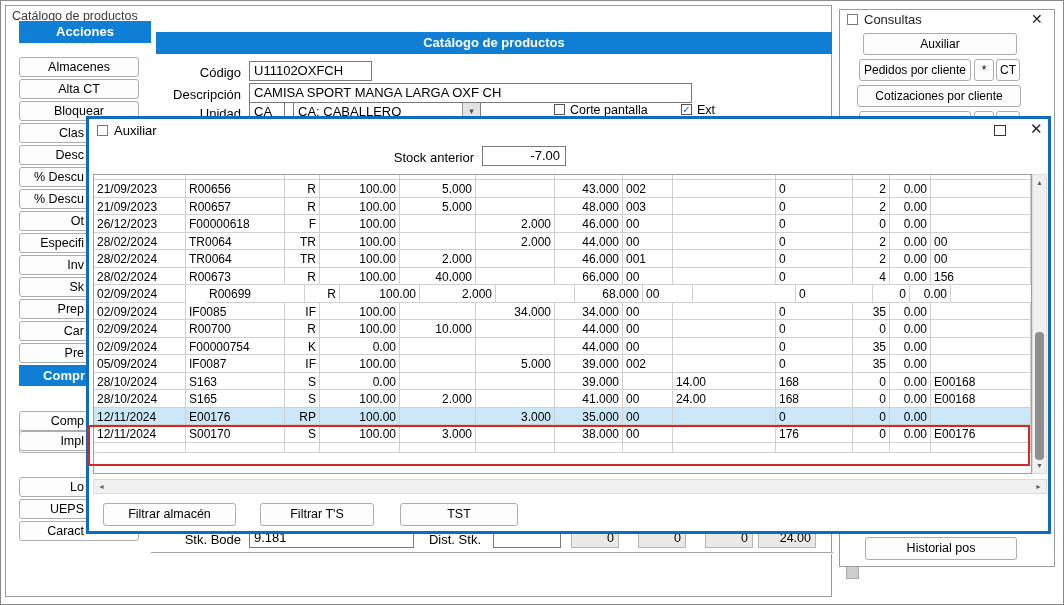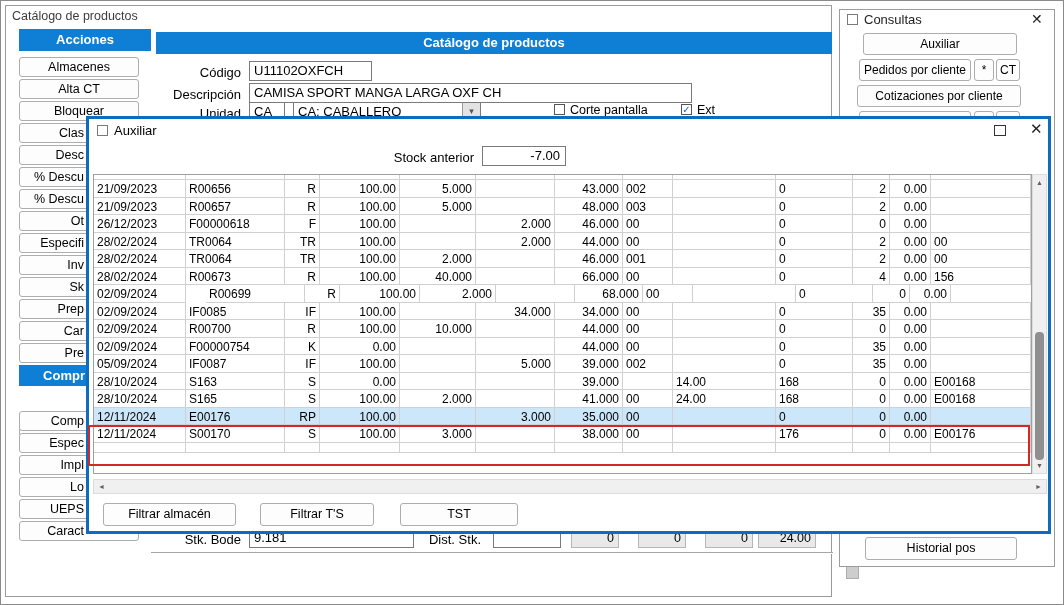--- a/index.html
+++ b/index.html
@@ -6,21 +6,21 @@
   body{
     width:1064px;height:605px;position:relative;overflow:hidden;
     background:#ffffff;border:1px solid #8a8a8a;box-sizing:border-box;
     font-family:"Liberation Sans", sans-serif;color:#000;
   }
   .abs{position:absolute;box-sizing:border-box;}
   
   .main-window{left:4px;top:4px;width:827px;height:592px;border:1px solid #9b9b9b;background:#fff;}
   .win-title{left:11px;top:8px;font-size:12.5px;color:#3c3c3c;white-space:nowrap;}
   .hdr{background:var(--accent,#0f7fd5);color:#fff;font-weight:bold;font-size:13px;line-height:22px;height:22px;text-align:center;white-space:nowrap;overflow:hidden;}
-  .hdr-acciones{left:18px;top:28px;width:132px;}
+  .hdr-acciones{left:18px;top:20px;width:132px;}
   .hdr-form{left:155px;top:31px;width:676px;}
   .hdr-compr{left:18px;top:364px;width:132px;height:21px;line-height:21px;text-align:right;padding-right:66px;}
   .side-btn{left:18px;width:120px;height:20px;border:1px solid #adadad;border-radius:3px;background:#fdfdfd;
     font-size:12.5px;line-height:18px;white-space:nowrap;overflow:hidden;cursor:default;}
   .side-btn.ctr{text-align:center;}
   .side-btn.occl{text-align:right;padding-right:54px;}
   .flabel{font-size:13px;text-align:right;white-space:nowrap;}
   .ffield{border:1px solid #7a7a7a;background:#fff;font-size:13px;line-height:18px;padding-left:4px;white-space:nowrap;overflow:hidden;}
   .gbox{border:1px solid #b6b6b6;background:#e9e9e9;font-size:12.5px;line-height:18px;text-align:right;padding-right:4px;}
   .combo-arrow{position:absolute;right:0;top:0;width:17px;height:100%;background:#e3e3e3;border-left:1px solid #9b9b9b;
@@ -80,21 +80,21 @@
     <div class="abs side-btn occl" style="top: 276px;">Sk</div>
     <div class="abs side-btn occl" style="top: 298px;">Prep</div>
     <div class="abs side-btn occl" style="top: 320px;">Car</div>
     <div class="abs side-btn occl" style="top: 342px;">Pre</div>
   </div>
 <div class="abs hdr hdr-compr">Compr</div>
 <div id="sidebar2">
     <div class="abs side-btn occl" style="top: 388px; margin-top: 28px;">Alte</div>
     <div class="abs side-btn occl" style="top: 410px;">Comp</div>
     <div class="abs side-btn occl" style="top: 432px;">Espec</div>
-    <div class="abs side-btn occl" style="top: 454px;">Impl</div>
+    <div class="abs side-btn occl" style="top: 430px;">Impl</div>
     <div class="abs side-btn occl" style="top: 476px;">Lo</div>
     <div class="abs side-btn occl" style="top: 498px;">UEPS</div>
     <div class="abs side-btn occl" style="top: 520px;">Caract</div>
   </div>
 
 <div class="abs flabel" style="left:150px;top:64px;width:90px;">Código</div>
 <div class="abs ffield" style="left:248px;top:60px;width:123px;height:20px;">U11102OXFCH</div>
 <div class="abs flabel" style="left:150px;top:86px;width:90px;">Descripción</div>
 <div class="abs ffield" style="left:248px;top:82px;width:443px;height:20px;">CAMISA SPORT MANGA LARGA OXF CH</div>
 

